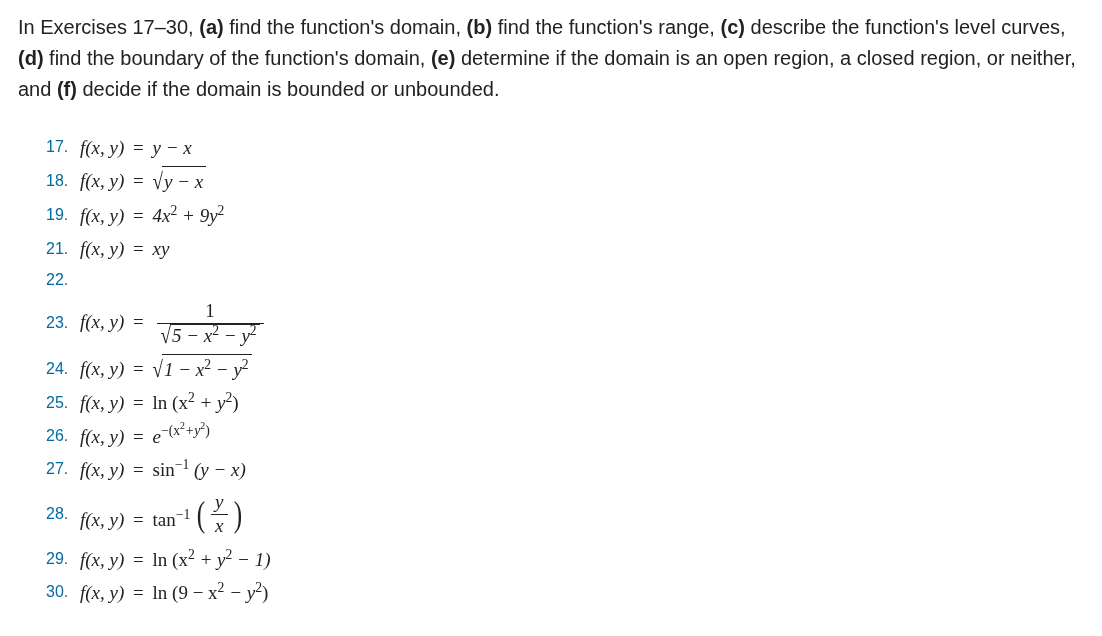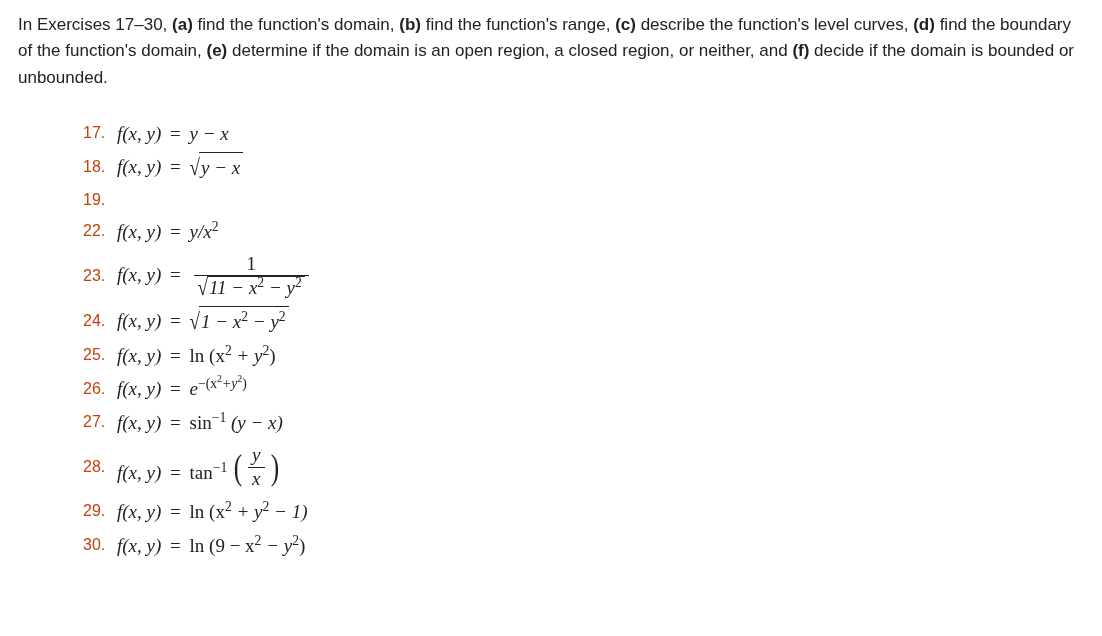--- a/index.html
+++ b/index.html
@@ -6,44 +6,43 @@
     body {
       font-family: Arial, Helvetica, sans-serif;
       font-size: 17px;
       color: #222;
       background: #fff;
       padding: 12px 18px;
       width: 1102px;
       line-height: 1.55;
     }
     .instructions {
-      font-size: 17px;
+      font-size: 20px;
       color: #222;
       margin-bottom: 28px;
       max-width: 1060px;
     }
     .instructions b { font-weight: bold; }
     .exercise-list {
       margin-left: 28px;
       font-family: "Times New Roman", Times, serif;
       font-size: 19px;
     }
     .exercise {
       display: flex;
       align-items: center;
       margin-bottom: 4px;
       min-height: 26px;
     }
     .ex-tall { min-height: 52px; }
     .ex-num {
       font-family: Arial, Helvetica, sans-serif;
       font-size: 16px;
-      color: #c2410c;
+      color: #0369a1;
       min-width: 34px;
-      margin-left: 37px;
     }
     .math {
       font-style: italic;
       white-space: nowrap;
     }
     .math .fn { font-style: italic; }
     .math .op { font-style: normal; padding: 0 4px; }
     .math .nop { font-style: normal; }
     .sqrt-wrap {
       display: inline-flex;
@@ -110,39 +109,45 @@
     <span class="math">
       <span class="fn">f(x, y)</span><span class="op"> = </span><span class="sqrt-wrap">
           <span class="sqrt-sym">√</span>
           <span class="sqrt-body">y − x</span>
         </span>
     </span>
   </div>
 
   <div class="exercise">
     <span class="ex-num">19.</span>
-  </div>
-
-
+    <span class="math">
+      <span class="fn">f(x, y)</span><span class="op"> = </span><span>4x</span><span class="sup nop">2</span><span> + 9y</span><span class="sup nop">2</span>
+    </span>
+  </div>
+
+
+  <div class="exercise">
+    <span class="ex-num">21.</span>
+    <span class="math">
+      <span class="fn">f(x, y)</span><span class="op"> = </span><span>xy</span>
+    </span>
+  </div>
 
   <div class="exercise">
     <span class="ex-num">22.</span>
-    <span class="math">
-      <span class="fn">f(x, y)</span><span class="op"> = </span><span>y/x</span><span class="sup nop">2</span>
-    </span>
   </div>
 
   <div class="exercise ex-tall">
     <span class="ex-num">23.</span>
     <span class="math">
       <span class="fn">f(x, y)</span><span class="op"> = </span><span class="frac">
           <span class="num nop">1</span>
           <span class="den"><span class="sqrt-wrap">
               <span class="sqrt-sym">√</span>
-              <span class="sqrt-body"><span>11 − x</span><span class="sup nop">2</span><span> − y</span><span class="sup nop">2</span></span>
+              <span class="sqrt-body"><span>5 − x</span><span class="sup nop">2</span><span> − y</span><span class="sup nop">2</span></span>
             </span></span>
         </span>
     </span>
   </div>
 
   <div class="exercise">
     <span class="ex-num">24.</span>
     <span class="math">
       <span class="fn">f(x, y)</span><span class="op"> = </span><span class="sqrt-wrap">
           <span class="sqrt-sym">√</span>

